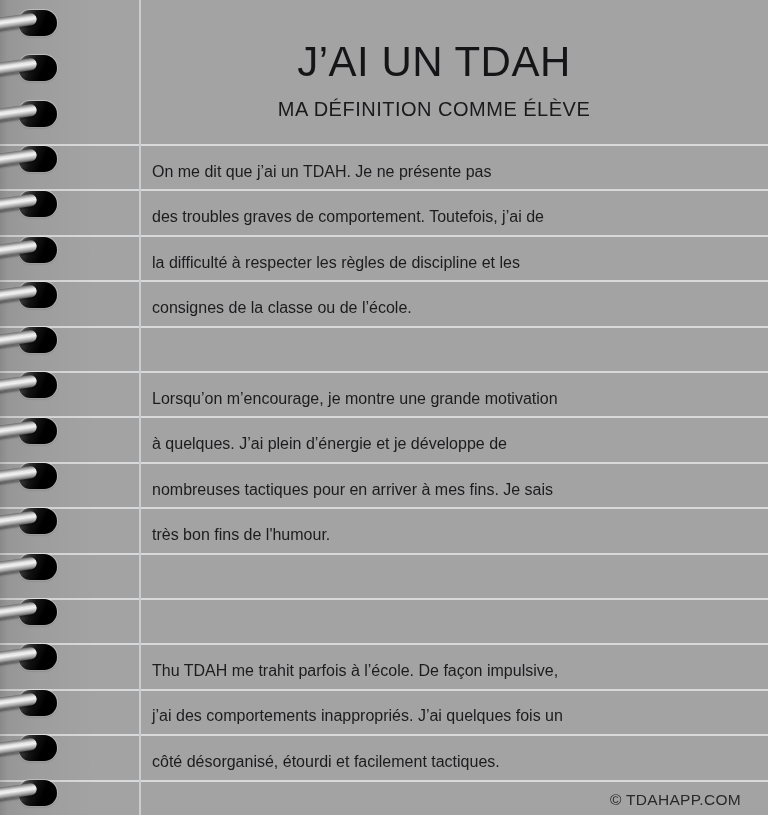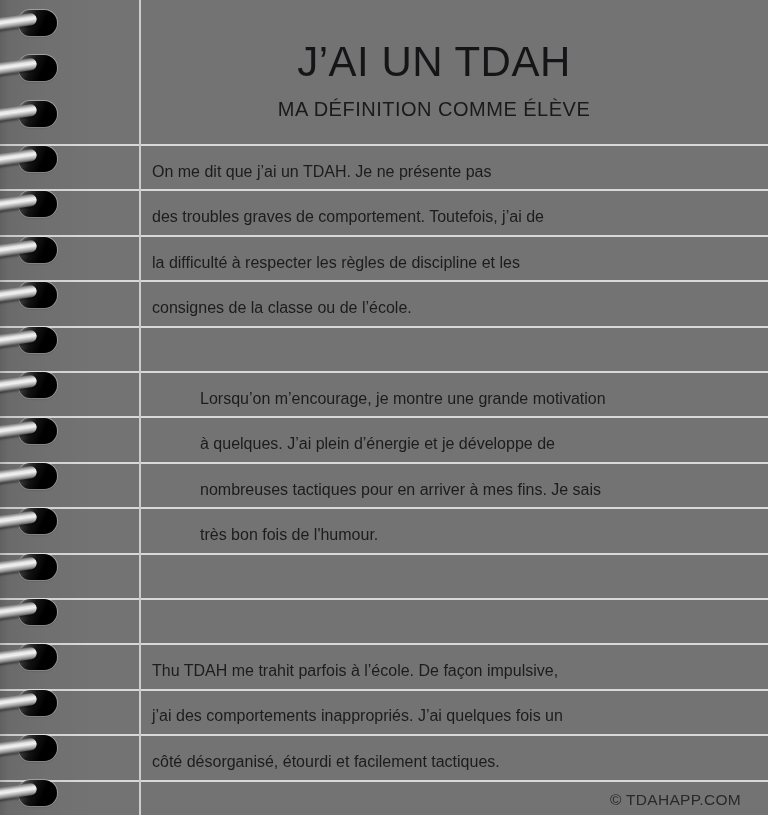--- a/index.html
+++ b/index.html
@@ -3,21 +3,21 @@
 <meta charset="utf-8">
 <style>
   html,body{margin:0;padding:0;}
   body{
     width:768px;height:815px;overflow:hidden;
     font-family:"Liberation Sans","DejaVu Sans",sans-serif;
     background:#e9e9ea;
   }
   .page{
     position:relative;width:768px;height:815px;
-    background:#737373;
+    background:#a3a3a3;
   }
   
   .rules{
     position:absolute;left:0;right:0;top:144px;height:638px;
     background:repeating-linear-gradient(to bottom,#d8d9da 0 2px,rgba(0,0,0,0) 2px 45.4px);
     pointer-events:none;z-index:1;
   }
   
   .margin-line{
     position:absolute;top:0;bottom:0;left:139px;width:2px;
@@ -35,21 +35,21 @@
     margin:12px 0 0 0;font-size:20px;line-height:28px;
     font-weight:400;color:#1a1a1c;letter-spacing:0.5px;
   }
   
   .para{
     position:absolute;left:152px;right:0;z-index:2;
     font-size:16px;line-height:45.4px;color:#1c1c1e;
     padding-top:5px;white-space:nowrap;
   }
   .p1{top:144px;}
-  .p2{top:371px;margin-left:48px;}
+  .p2{top:371px;}
   .p3{top:643px;}
   
   .footer{
     position:absolute;right:27px;bottom:6px;z-index:2;
     font-size:15.5px;letter-spacing:0.3px;color:#28292b;margin-top:40px;
   }
   
   .edge-shade{
     position:absolute;top:0;bottom:0;left:0;width:95px;z-index:3;
     background:linear-gradient(to right,
@@ -90,21 +90,21 @@
     <div>On me dit que j’ai un TDAH. Je ne présente pas</div>
     <div>des troubles graves de comportement. Toutefois, j’ai de</div>
     <div>la difficulté à respecter les règles de discipline et les</div>
     <div>consignes de la classe ou de l’école.</div>
   </div>
 
   <div class="para p2">
     <div>Lorsqu’on m’encourage, je montre une grande motivation</div>
     <div>à quelques. J’ai plein d’énergie et je développe de</div>
     <div>nombreuses tactiques pour en arriver à mes fins. Je sais</div>
-    <div>très bon fois de l'humour.</div>
+    <div>très bon fins de l'humour.</div>
   </div>
 
   <div class="para p3">
     <div>Thu TDAH me trahit parfois à l’école. De façon impulsive,</div>
     <div>j’ai des comportements inappropriés. J’ai quelques fois un</div>
     <div>côté désorganisé, étourdi et facilement tactiques.</div>
   </div>
 
   <div class="footer">© TDAHAPP.COM</div>
 

